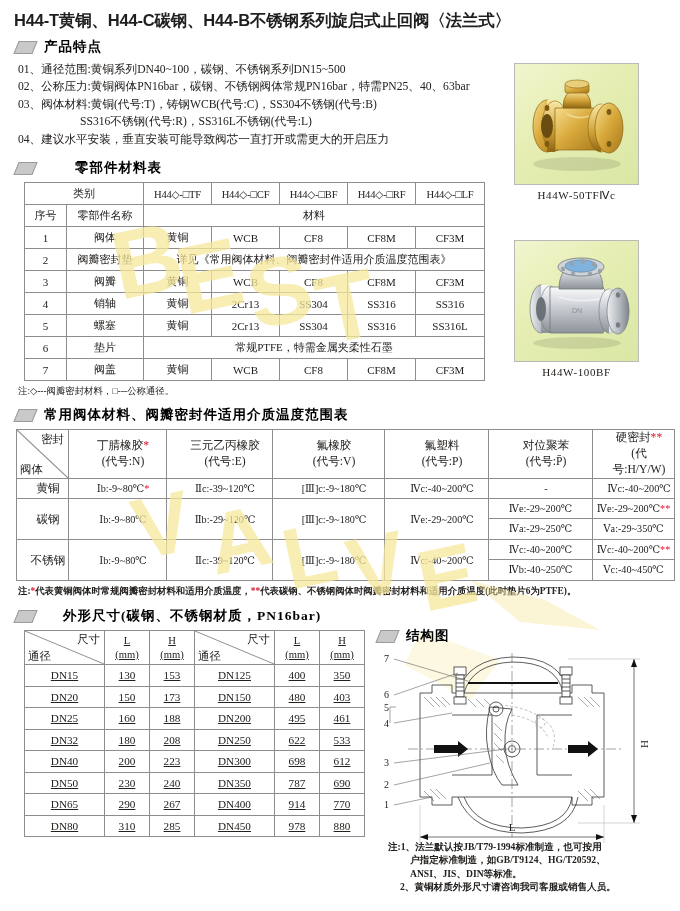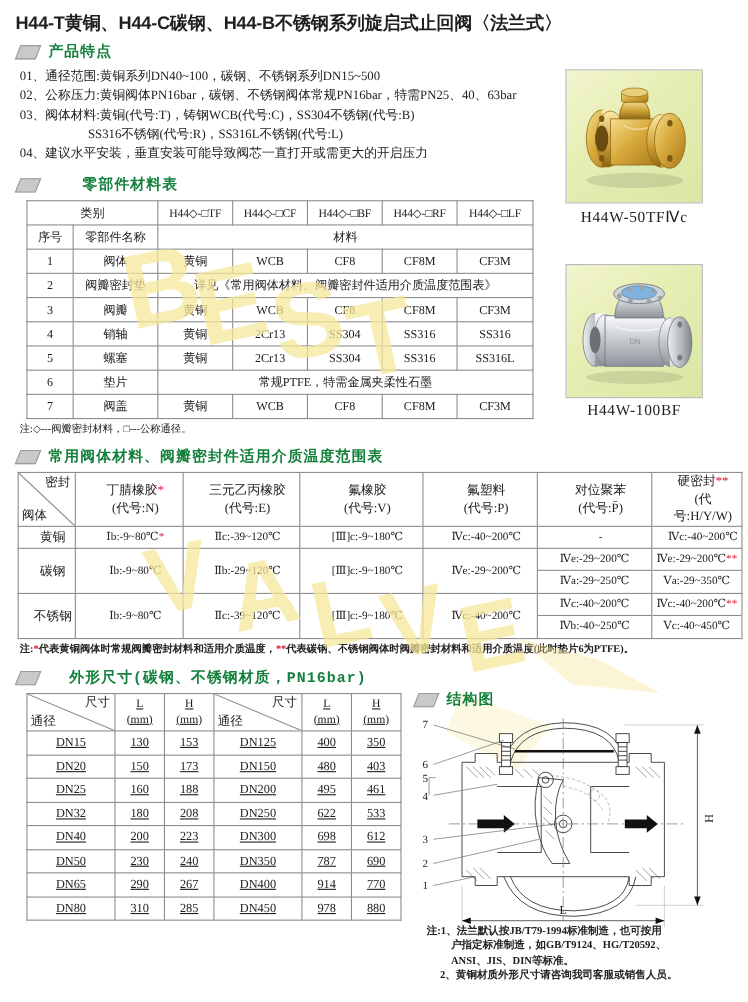--- a/index.html
+++ b/index.html
@@ -28,24 +28,24 @@
   
   .sec-head { display:flex; align-items:center; gap:9px; margin: 6px 0 5px 6px; }
   .sec-mark {
     width: 19px; height: 13px;
     background: #c9c9c9;
     border: 1px solid #9a9a9a;
     transform: skewX(-22deg);
     flex: none;
   }
   .sec-title {
-    font-family: Liberation Mono, monospace;
+    font-family: Liberation Serif, serif;
     font-weight: bold;
     font-size: 13.5px;
-    color: #15803d;
+    color: #000000;
     letter-spacing: 1px;
     white-space: nowrap;
   }
 
   
   .features { margin: 2px 0 0 8px; }
   .feat {
     font-size: 11.6px;
     line-height: 17.4px;
     white-space: nowrap;
@@ -85,21 +85,21 @@
   
   .photo-box { position:absolute; }
   .photo-frame {
     border: 1px solid #b9b9b9;
     background: linear-gradient(140deg,#f2f5cf 0%, #e7eeb4 40%, #d9e7a4 100%);
     position: relative;
     overflow: hidden;
   }
   .photo-cap {
     text-align:center;
-    font-size: 14px;
+    font-size: 11px;
     letter-spacing: 0.6px;
     margin-top: 4px;
     color: #23201e;
     font-family: "Liberation Serif", serif;
   }
 
   
   #temp-table { width: 658px; margin-left: 6px; font-size: 10.2px; }
   #temp-table td { height: 20px; line-height:13px;padding-left:12px; }
   #temp-table td.hd { height: 40px; font-size: 11.6px; line-height: 16px; }

